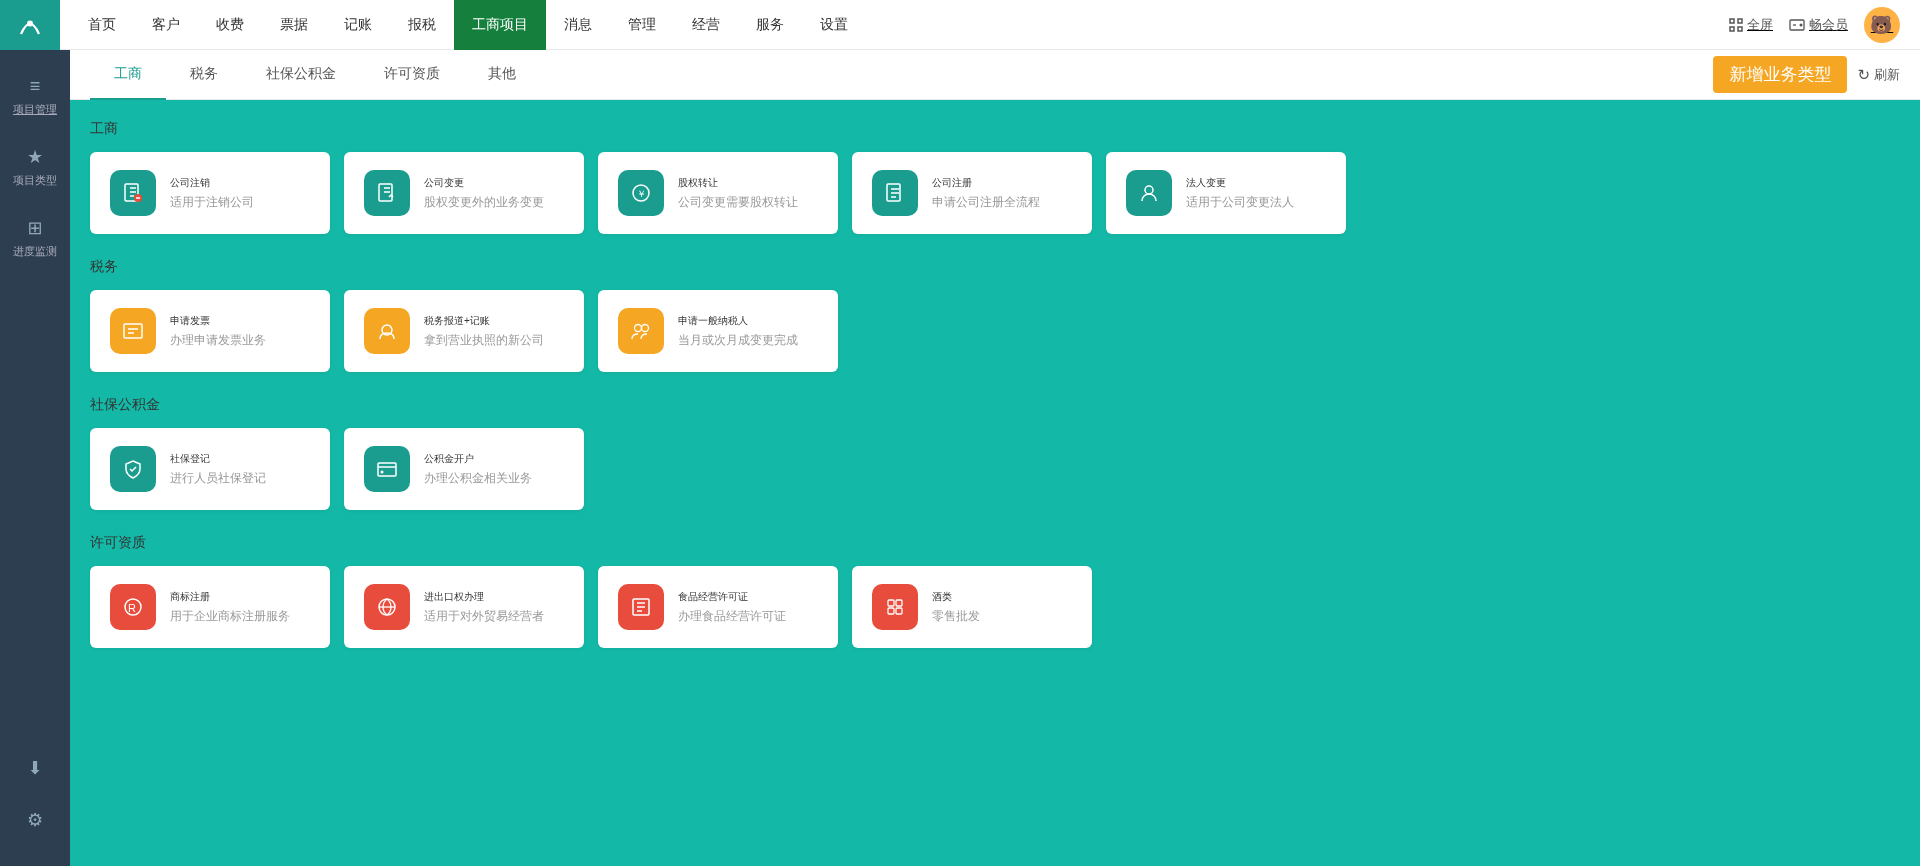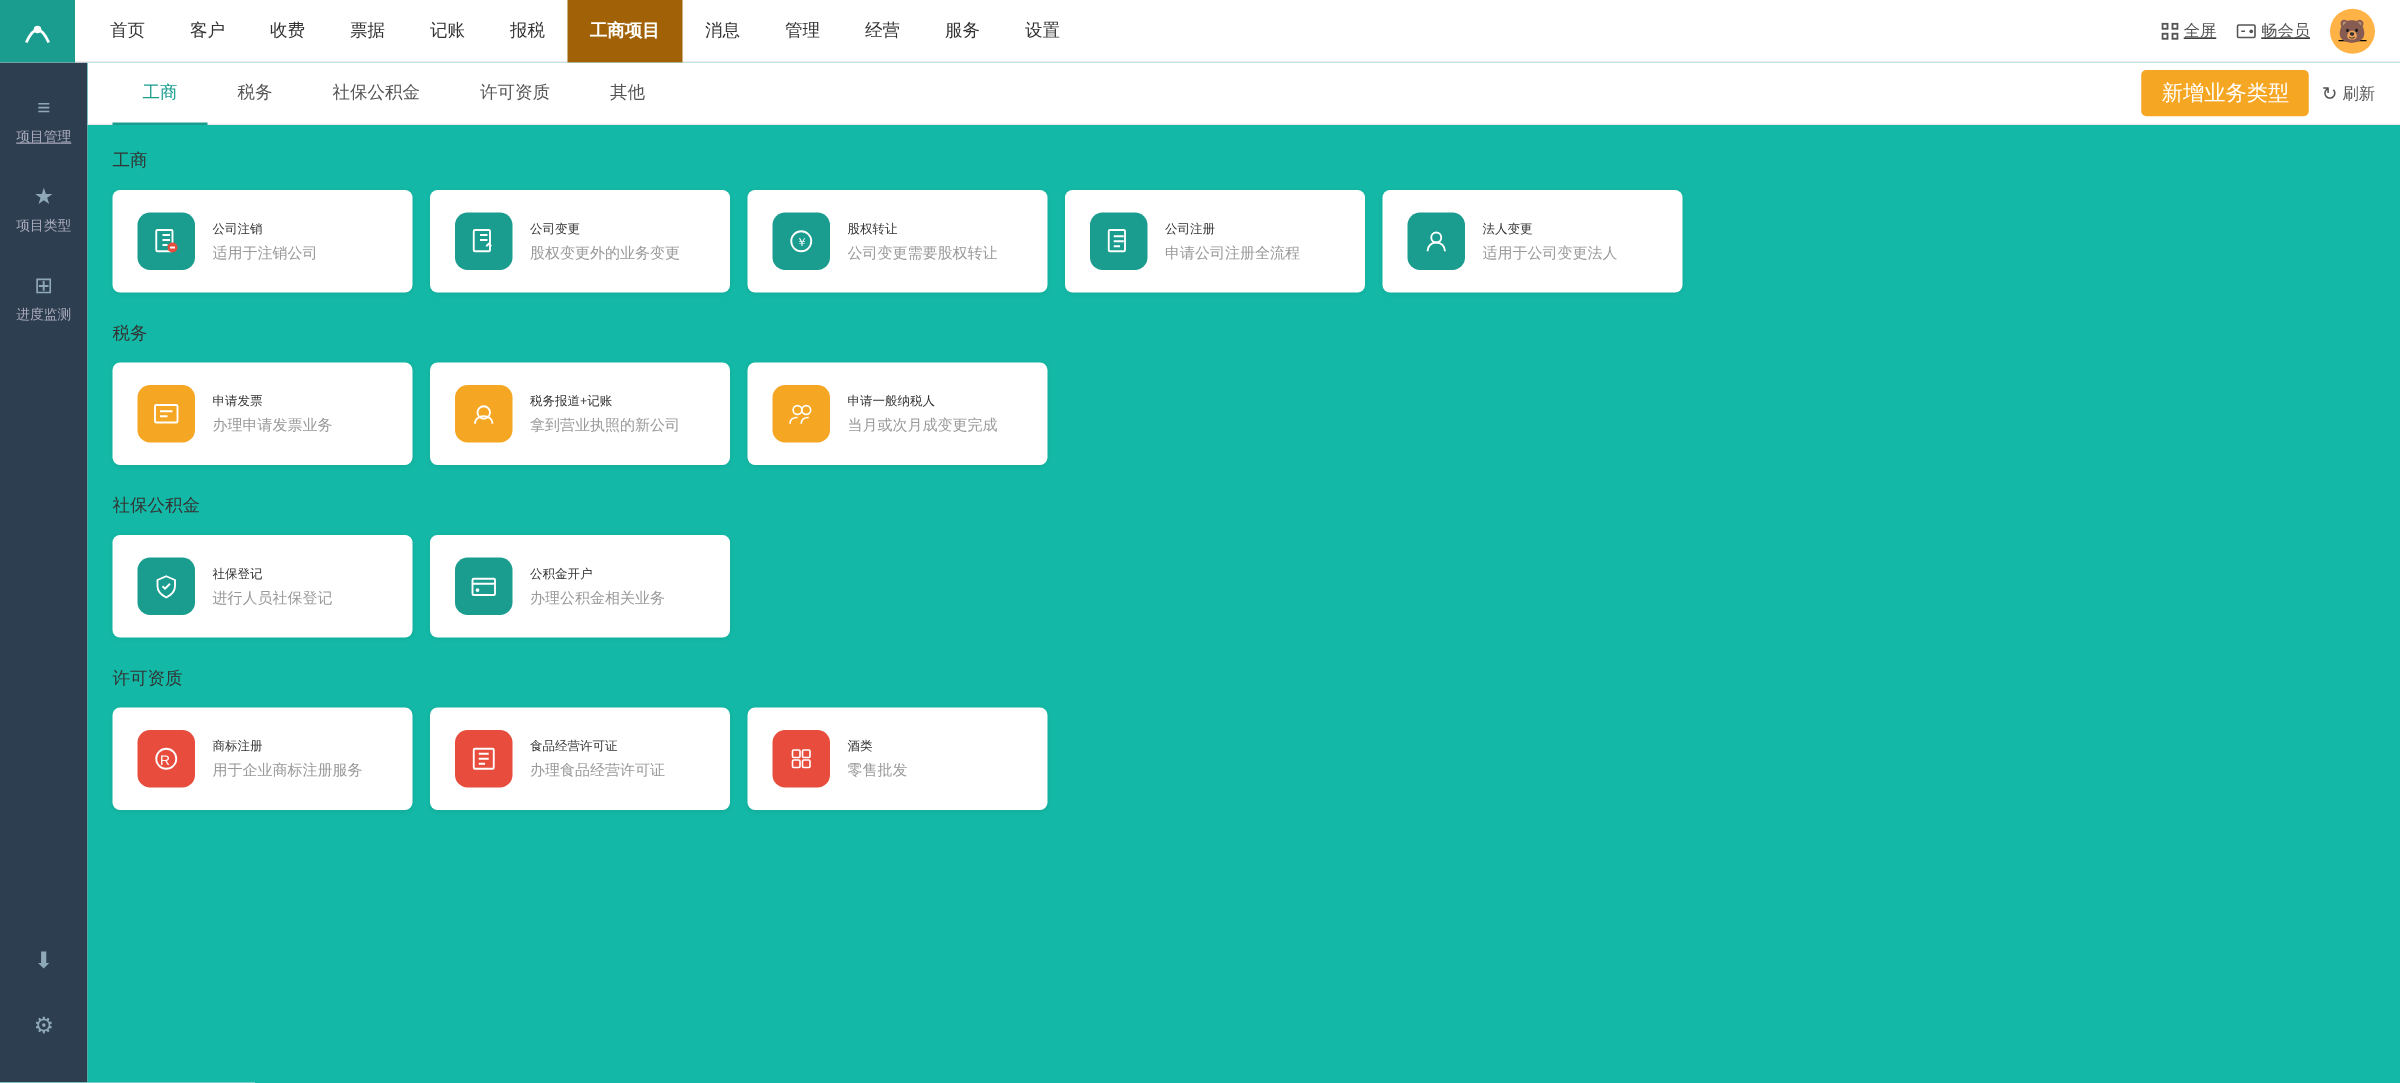--- a/index.html
+++ b/index.html
@@ -33,24 +33,23 @@
     .top-nav-item {
       padding: 0 18px;
       height: 50px;
       display: flex; align-items: center;
       font-size: 14px;
       color: #333;
       cursor: pointer;
       white-space: nowrap;
     }
     .top-nav-item.active {
-      background: #a16207;
+      background: #15803d;
       color: #fff;
       border-radius: 0;
-      font-weight: bold;
     }
     .top-nav-right {
       display: flex; align-items: center; gap: 16px; text-decoration: underline;
     }
     .top-nav-right-btn {
       display: flex; align-items: center; gap: 4px;
       font-size: 13px; color: #555; cursor: pointer;
     }
     .mascot {
       width: 36px; height: 36px;
@@ -445,20 +444,34 @@
                 </svg>
               </div>
               <div class="card-info">
                 <span class="card-title">商标注册</span>
                 <span class="card-desc">用于企业商标注册服务</span>
               </div>
             </div>
             <div class="card">
               <div class="card-icon red">
                 <svg width="24" height="24" viewBox="0 0 24 24" fill="none">
+                  <circle cx="12" cy="12" r="8" stroke="white" stroke-width="1.5" fill="none"></circle>
+                  <path d="M12 4c0 0-4 3-4 8s4 8 4 8" stroke="white" stroke-width="1.3"></path>
+                  <path d="M12 4c0 0 4 3 4 8s-4 8-4 8" stroke="white" stroke-width="1.3"></path>
+                  <path d="M4 12h16" stroke="white" stroke-width="1.3"></path>
+                </svg>
+              </div>
+              <div class="card-info">
+                <span class="card-title">进出口权办理</span>
+                <span class="card-desc">适用于对外贸易经营者</span>
+              </div>
+            </div>
+            <div class="card">
+              <div class="card-icon red">
+                <svg width="24" height="24" viewBox="0 0 24 24" fill="none">
                   <rect x="4" y="4" width="16" height="16" rx="1" stroke="white" stroke-width="1.5" fill="none"></rect>
                   <path d="M8 8h8M8 12h8M8 16h5" stroke="white" stroke-width="1.5"></path>
                 </svg>
               </div>
               <div class="card-info">
                 <span class="card-title">食品经营许可证</span>
                 <span class="card-desc">办理食品经营许可证</span>
               </div>
             </div>
             <div class="card">

